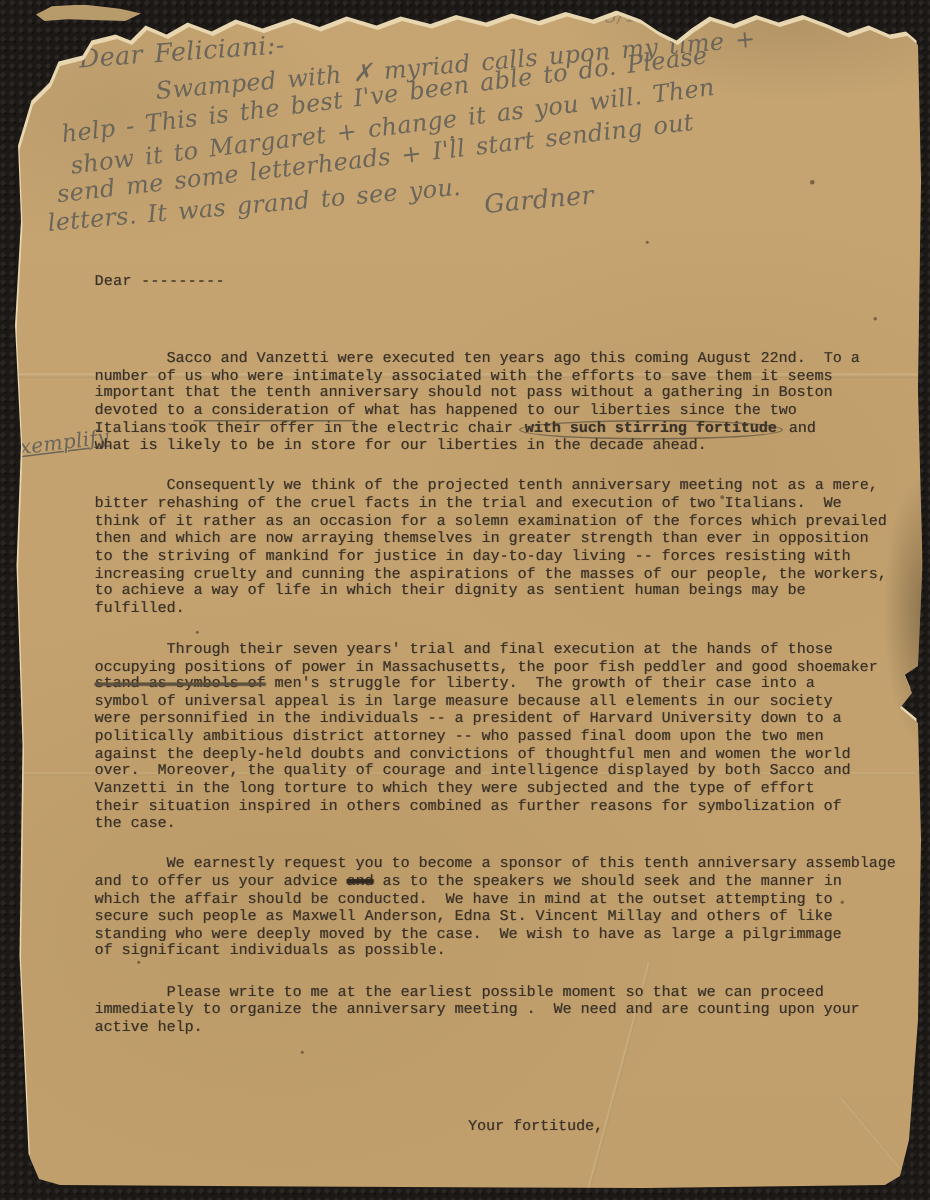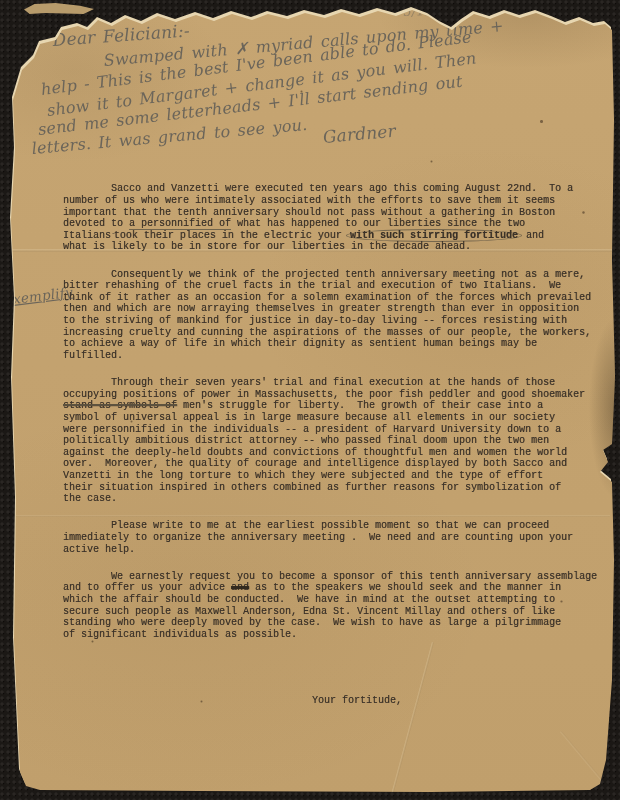--- a/index.html
+++ b/index.html
@@ -119,48 +119,49 @@
         <div class="hand hand-line">Swamped with ✗ myriad calls upon my time +</div>
         <div class="hand hand-line">help - This is the best I've been able to do.  Please</div>
         <div class="hand hand-line">show it to Margaret + change it as you will. Then</div>
         <div class="hand hand-line">send me some letterheads + I'll start sending out</div>
         <div class="hand hand-line">letters.  It was grand to see you.</div>
       </div>
     <div class="hand signature">Gardner</div>
     <div class="hand margin-note">exemplify</div>
 
     <div class="letter-body">
+      <div class="salutation">Dear ---------</div>
       <div id="paragraphs"><p class="para"><span class="seg">        Sacco and Vanzetti were executed ten years ago this coming August 22nd.  To a
 number of us who were intimately associated with the efforts to save them it seems
 important that the tenth anniversary should not pass without a gathering in Boston
-devoted to </span><span class="seg s-underline">a personnified of</span><span class="seg"> what has happened to our liberties since the two
-Italians</span><span class="seg s-caret">ˇ</span><span class="seg">took their places in the electric your </span><span class="seg s-circle">with such stirring fortitude</span><span class="seg"> and
+devoted to </span><span class="seg s-underline">a consideration of</span><span class="seg"> what has happened to our liberties since the two
+Italians</span><span class="seg s-caret">ˇ</span><span class="seg">took their offer in the electric chair </span><span class="seg s-circle">with such stirring fortitude</span><span class="seg"> and
 what is likely to be in store for our liberties in the decade ahead.</span></p><p class="para"><span class="seg">        Consequently we think of the projected tenth anniversary meeting not as a mere,
 bitter rehashing of the cruel facts in the trial and execution of two Italians.  We
 think of it rather as an occasion for a solemn examination of the forces which prevailed
 then and which are now arraying themselves in greater strength than ever in opposition
 to the striving of mankind for justice in day-to-day living -- forces resisting with
 increasing cruelty and cunning the aspirations of the masses of our people, the workers,
 to achieve a way of life in which their dignity as sentient human beings may be
 fulfilled.</span></p><p class="para"><span class="seg">        Through their seven years' trial and final execution at the hands of those
 occupying positions of power in Massachusetts, the poor fish peddler and good shoemaker
 </span><span class="seg s-strike">stand as symbols of</span><span class="seg"> men's struggle for liberty.  The growth of their case into a
 symbol of universal appeal is in large measure because all elements in our society
 were personnified in the individuals -- a president of Harvard University down to a
 politically ambitious district attorney -- who passed final doom upon the two men
 against the deeply-held doubts and convictions of thoughtful men and women the world
 over.  Moreover, the quality of courage and intelligence displayed by both Sacco and
 Vanzetti in the long torture to which they were subjected and the type of effort
 their situation inspired in others combined as further reasons for symbolization of
-the case.</span></p><p class="para"><span class="seg">        Please write to me at the earliest possible moment so that we can proceed
-immediately to organize the anniversary meeting .  We need and are counting upon your
-active help.</span></p><p class="para"><span class="seg">        We earnestly request you to become a sponsor of this tenth anniversary assemblage
+the case.</span></p><p class="para"><span class="seg">        We earnestly request you to become a sponsor of this tenth anniversary assemblage
 and to offer us your advice </span><span class="seg s-xstrike">and</span><span class="seg"> as to the speakers we should seek and the manner in
 which the affair should be conducted.  We have in mind at the outset attempting to
 secure such people as Maxwell Anderson, Edna St. Vincent Millay and others of like
 standing who were deeply moved by the case.  We wish to have as large a pilgrimmage
-of significant individuals as possible.</span></p></div>
+of significant individuals as possible.</span></p><p class="para"><span class="seg">        Please write to me at the earliest possible moment so that we can proceed
+immediately to organize the anniversary meeting .  We need and are counting upon your
+active help.</span></p></div>
       <div class="closing">Your fortitude,</div>
     </div>
   </div>
 
   <div class="paper-scrap"></div>
 </div>
 
 </body></html>

